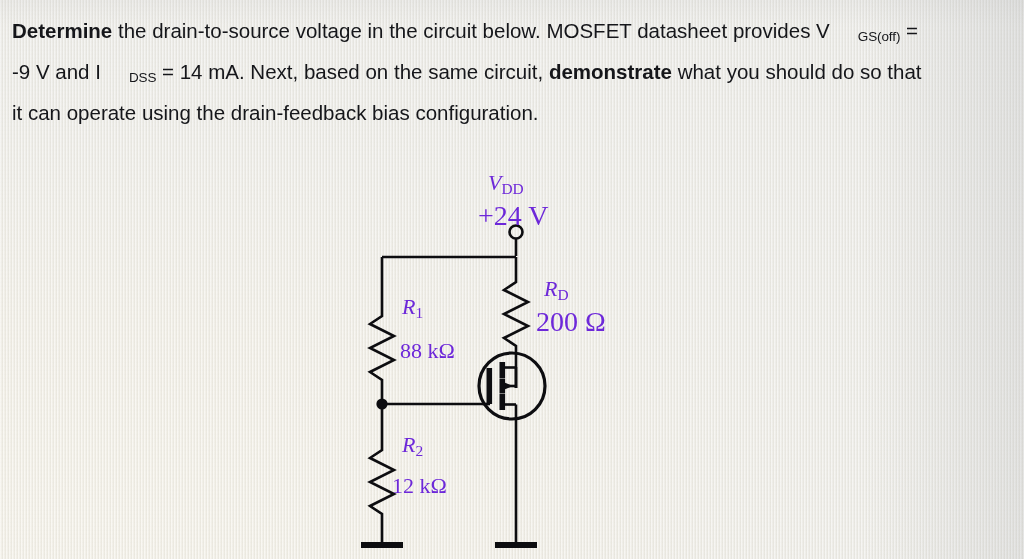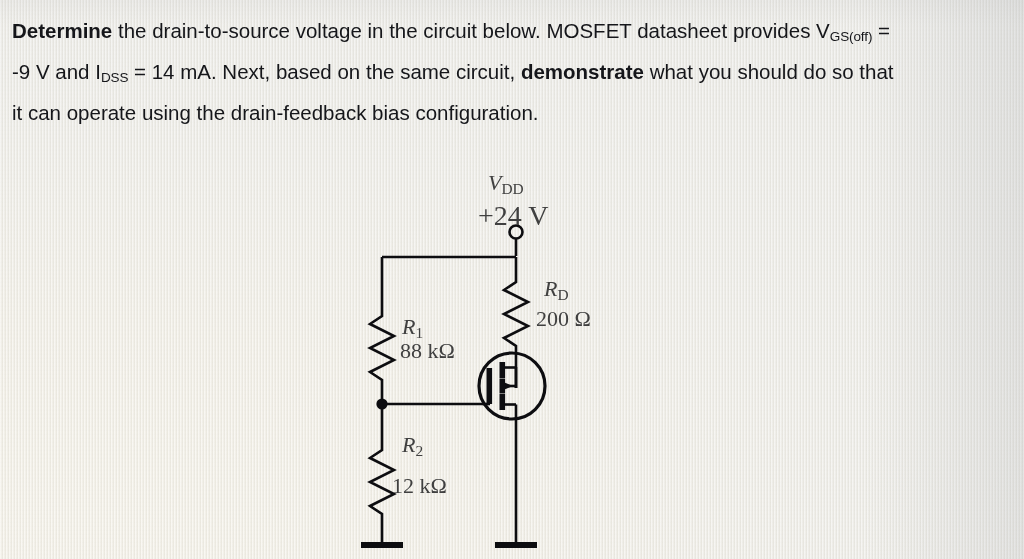--- a/index.html
+++ b/index.html
@@ -56,52 +56,53 @@
     line-height: 35px;
     color: #15161a;
     letter-spacing: 0.0px;
     -webkit-font-smoothing: antialiased;
   }
   #question b { font-weight: 700; }
   .sub {
     font-size: 13.5px;
     vertical-align: -0.22em;
     letter-spacing: -0.1px;
+    padding-left: 28px;
   }
   .line { display: block; white-space: nowrap; }
 
   
   #circuit {
     position: absolute;
     left: 330px;
     top: 160px;
     width: 300px;
     height: 390px;
   }
   #circuit svg { display: block; }
 
   .lbl {
     position: absolute;
     font-family: "Liberation Serif", serif;
-    color: #404040;
+    color: #6d28d9;
     white-space: nowrap;
     line-height: 1.0;
   }
   .lbl .it { font-style: italic; }
   .lbl .sb {
     font-size: 0.70em;
     font-style: normal;
     vertical-align: -0.25em;
     letter-spacing: 0px;
   }
   .lbl-vdd  { left: 158px; top:  12px; font-size: 22px; font-weight: 400; }
   .lbl-24v  { left: 148px; top:  42px; font-size: 28px; }
   .lbl-rd   { left: 206px; top: 118px; font-size: 22px; padding-left: 8px; }
-  .lbl-rdv  { left: 206px; top: 148px; font-size: 22px; text-align: right; }
-  .lbl-r1   { left:  72px; top: 156px; font-size: 22px; }
+  .lbl-rdv  { left: 206px; top: 148px; font-size: 28px; text-align: right; }
+  .lbl-r1   { left:  72px; top: 136px; font-size: 22px; }
   .lbl-r1v  { left:  70px; top: 180px; font-size: 22px; }
   .lbl-r2   { left:  72px; top: 274px; font-size: 22px; }
   .lbl-r2v  { left:  62px; top: 315px; font-size: 22px; }
 </style>
 </head>
 <body>
 
 <div id="paper"></div>
 <div id="vignette"></div>
 

